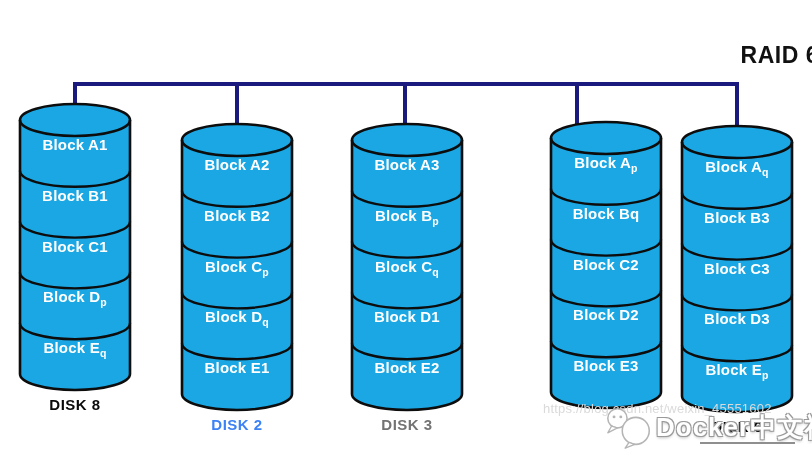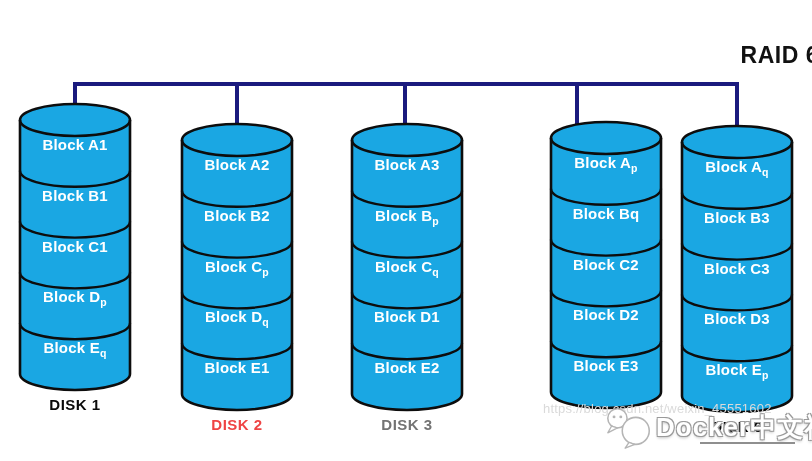--- a/index.html
+++ b/index.html
@@ -54,35 +54,35 @@
           <path d="M 3 68.8 A 55 16 0 0 0 113 68.8" fill="none" stroke="#0d0d0d" stroke-width="2.4"></path>
           <path d="M 3 119.6 A 55 16 0 0 0 113 119.6" fill="none" stroke="#0d0d0d" stroke-width="2.4"></path>
           <path d="M 3 170.4 A 55 16 0 0 0 113 170.4" fill="none" stroke="#0d0d0d" stroke-width="2.4"></path>
           <path d="M 3 221.2 A 55 16 0 0 0 113 221.2" fill="none" stroke="#0d0d0d" stroke-width="2.4"></path>
           <path d="M 3 18 L 3 272 A 55 16 0 0 0 113 272 L 113 18" fill="none" stroke="#0d0d0d" stroke-width="2.6"></path>
           <text x="58" y="48" text-anchor="middle" fill="#ffffff" font-size="15" font-weight="bold" letter-spacing="0.2" font-family="&quot;Liberation Sans&quot;, sans-serif"><tspan>Block A1</tspan></text>
           <text x="58" y="99" text-anchor="middle" fill="#ffffff" font-size="15" font-weight="bold" letter-spacing="0.2" font-family="&quot;Liberation Sans&quot;, sans-serif"><tspan>Block B1</tspan></text>
           <text x="58" y="150" text-anchor="middle" fill="#ffffff" font-size="15" font-weight="bold" letter-spacing="0.2" font-family="&quot;Liberation Sans&quot;, sans-serif"><tspan>Block C1</tspan></text>
           <text x="58" y="200" text-anchor="middle" fill="#ffffff" font-size="15" font-weight="bold" letter-spacing="0.2" font-family="&quot;Liberation Sans&quot;, sans-serif"><tspan>Block D</tspan><tspan dy="3.5" font-size="10.5">p</tspan></text>
           <text x="58" y="251" text-anchor="middle" fill="#ffffff" font-size="15" font-weight="bold" letter-spacing="0.2" font-family="&quot;Liberation Sans&quot;, sans-serif"><tspan>Block E</tspan><tspan dy="3.5" font-size="10.5">q</tspan></text>
-        </svg><div class="disk-label" style="color: rgb(10, 10, 10);">DISK 1</div></div>
+        </svg><div class="disk-label" style="color: rgb(10, 10, 10);">DISK 8</div></div>
       <div class="disk" style="left: 179px; top: 122px;"><svg width="116" height="290" viewBox="0 0 116 290">
           <path d="M 3 18 L 3 272 A 55 16 0 0 0 113 272 L 113 18 Z" fill="#1aa7e3" stroke="none"></path>
           <ellipse cx="58" cy="18" rx="55" ry="16" fill="#1aa7e3" stroke="#0d0d0d" stroke-width="2.6"></ellipse>
           <path d="M 3 68.8 A 55 16 0 0 0 113 68.8" fill="none" stroke="#0d0d0d" stroke-width="2.4"></path>
           <path d="M 3 119.6 A 55 16 0 0 0 113 119.6" fill="none" stroke="#0d0d0d" stroke-width="2.4"></path>
           <path d="M 3 170.4 A 55 16 0 0 0 113 170.4" fill="none" stroke="#0d0d0d" stroke-width="2.4"></path>
           <path d="M 3 221.2 A 55 16 0 0 0 113 221.2" fill="none" stroke="#0d0d0d" stroke-width="2.4"></path>
           <path d="M 3 18 L 3 272 A 55 16 0 0 0 113 272 L 113 18" fill="none" stroke="#0d0d0d" stroke-width="2.6"></path>
           <text x="58" y="48" text-anchor="middle" fill="#ffffff" font-size="15" font-weight="bold" letter-spacing="0.2" font-family="&quot;Liberation Sans&quot;, sans-serif"><tspan>Block A2</tspan></text>
           <text x="58" y="99" text-anchor="middle" fill="#ffffff" font-size="15" font-weight="bold" letter-spacing="0.2" font-family="&quot;Liberation Sans&quot;, sans-serif"><tspan>Block B2</tspan></text>
           <text x="58" y="150" text-anchor="middle" fill="#ffffff" font-size="15" font-weight="bold" letter-spacing="0.2" font-family="&quot;Liberation Sans&quot;, sans-serif"><tspan>Block C</tspan><tspan dy="3.5" font-size="10.5">p</tspan></text>
           <text x="58" y="200" text-anchor="middle" fill="#ffffff" font-size="15" font-weight="bold" letter-spacing="0.2" font-family="&quot;Liberation Sans&quot;, sans-serif"><tspan>Block D</tspan><tspan dy="3.5" font-size="10.5">q</tspan></text>
           <text x="58" y="251" text-anchor="middle" fill="#ffffff" font-size="15" font-weight="bold" letter-spacing="0.2" font-family="&quot;Liberation Sans&quot;, sans-serif"><tspan>Block E1</tspan></text>
-        </svg><div class="disk-label" style="color: #ef4444;">DISK 2</div></div>
+        </svg><div class="disk-label" style="color: #3b82f6;">DISK 2</div></div>
       <div class="disk" style="left: 349px; top: 122px;"><svg width="116" height="290" viewBox="0 0 116 290">
           <path d="M 3 18 L 3 272 A 55 16 0 0 0 113 272 L 113 18 Z" fill="#1aa7e3" stroke="none"></path>
           <ellipse cx="58" cy="18" rx="55" ry="16" fill="#1aa7e3" stroke="#0d0d0d" stroke-width="2.6"></ellipse>
           <path d="M 3 68.8 A 55 16 0 0 0 113 68.8" fill="none" stroke="#0d0d0d" stroke-width="2.4"></path>
           <path d="M 3 119.6 A 55 16 0 0 0 113 119.6" fill="none" stroke="#0d0d0d" stroke-width="2.4"></path>
           <path d="M 3 170.4 A 55 16 0 0 0 113 170.4" fill="none" stroke="#0d0d0d" stroke-width="2.4"></path>
           <path d="M 3 221.2 A 55 16 0 0 0 113 221.2" fill="none" stroke="#0d0d0d" stroke-width="2.4"></path>
           <path d="M 3 18 L 3 272 A 55 16 0 0 0 113 272 L 113 18" fill="none" stroke="#0d0d0d" stroke-width="2.6"></path>
           <text x="58" y="48" text-anchor="middle" fill="#ffffff" font-size="15" font-weight="bold" letter-spacing="0.2" font-family="&quot;Liberation Sans&quot;, sans-serif"><tspan>Block A3</tspan></text>
           <text x="58" y="99" text-anchor="middle" fill="#ffffff" font-size="15" font-weight="bold" letter-spacing="0.2" font-family="&quot;Liberation Sans&quot;, sans-serif"><tspan>Block B</tspan><tspan dy="3.5" font-size="10.5">p</tspan></text>

